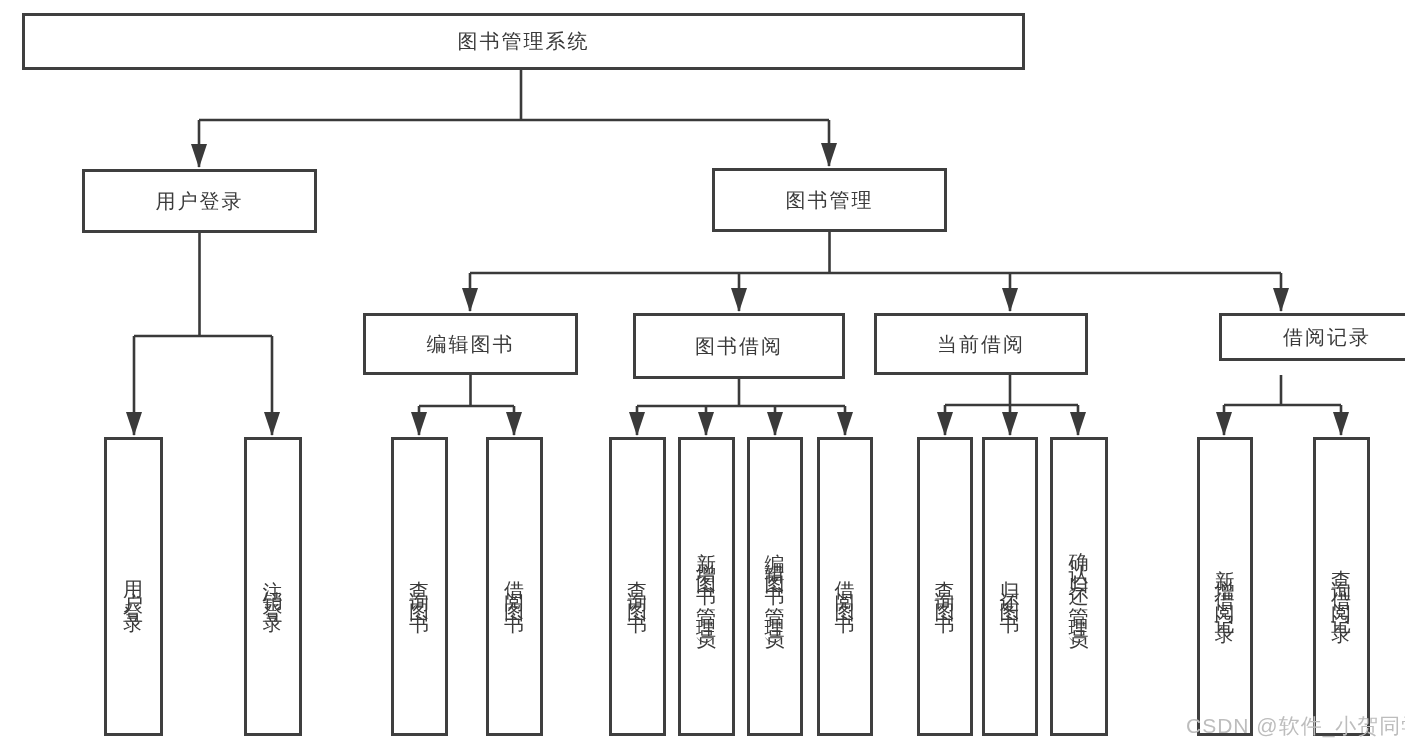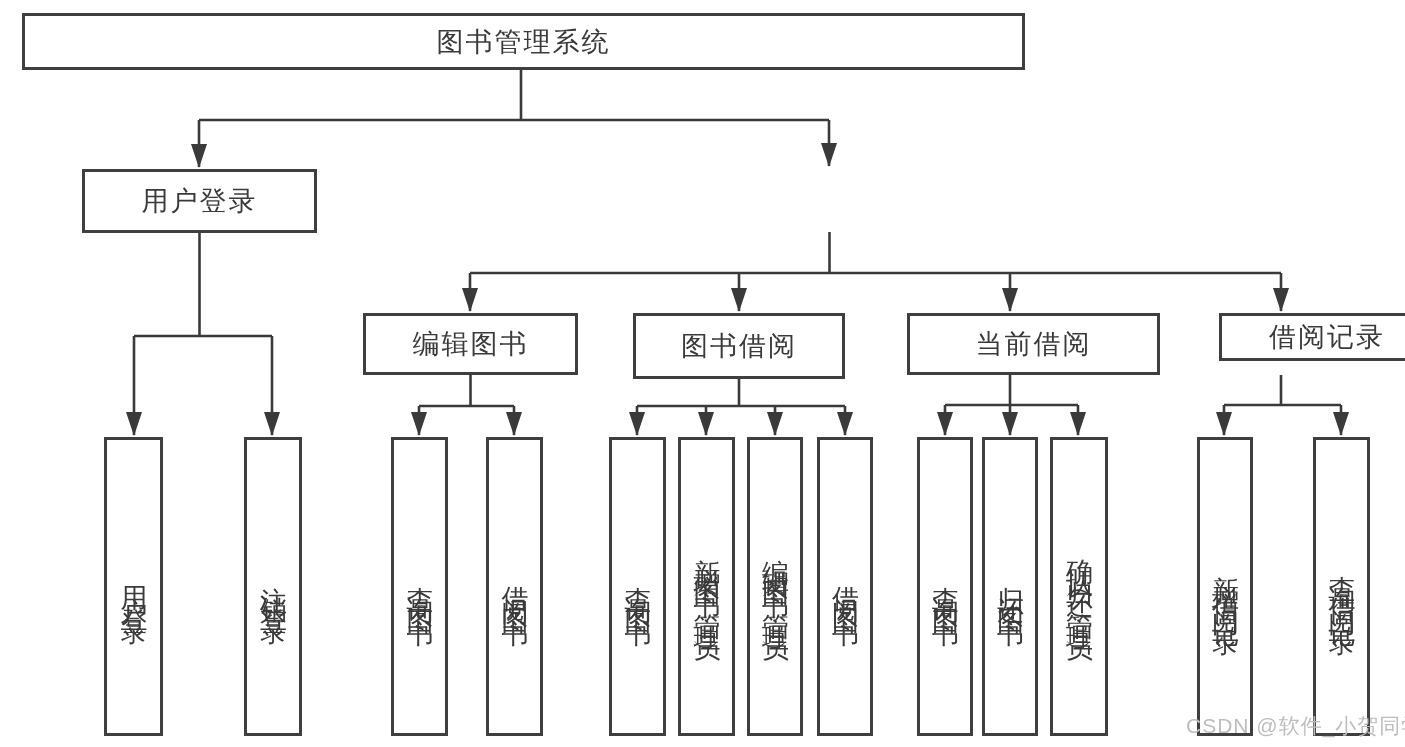--- a/index.html
+++ b/index.html
@@ -4,21 +4,21 @@
 <style>
   html,body{margin:0;padding:0;background:#ffffff;}
   .canvas{
     position:relative;width:1405px;height:747px;background:#ffffff;
     font-family:"Liberation Sans","DejaVu Sans",sans-serif;color:#3a3a3a;overflow:hidden;
   }
   svg.wires{position:absolute;left:0;top:0;width:1405px;height:747px;}
   .wire{stroke:#3a3a3a;stroke-width:2.6;fill:none;}
   .node{
     position:absolute;box-sizing:border-box;border:3px solid #3f3f3f;background:#ffffff;
-    display:flex;align-items:center;justify-content:center;font-size:27px;
+    display:flex;align-items:center;justify-content:center;font-size:20px;
   }
   .node.h span{letter-spacing:2px;white-space:nowrap;}
   .node.v span{writing-mode:vertical-rl;text-orientation:mixed;letter-spacing:11px;line-height:1;}
   .watermark{
     position:absolute;left:1186px;top:712px;font-size:21px;color:#bdbdbd;
     letter-spacing:1px;white-space:nowrap;z-index:5;
   }
 </style>
 </head>
 <body>
@@ -73,28 +73,31 @@
     <path class="wire" d="M1341 405 V435" marker-end="url(#arrow)"></path>
   </svg>
 
   <div class="node h" style="left:22px;top:13px;width:1003px;height:57px">
     <span>图书管理系统</span>
   </div>
 
   <div class="node h" style="left:82px;top:169px;width:235px;height:64px">
     <span>用户登录</span>
   </div>
+  <div class="node h" style="left:712px;top:168px;width:235px;height:64px">
+    <span>图书管理</span>
+  </div>
 
   <div class="node h" style="left:363px;top:313px;width:215px;height:62px">
     <span>编辑图书</span>
   </div>
   <div class="node h" style="left:633px;top:313px;width:212px;height:66px">
     <span>图书借阅</span>
   </div>
-  <div class="node h" style="left:907px;top:313px;width:253px;height:62px">
+  <div class="node h" style="left:874px;top:313px;width:214px;height:62px">
     <span>当前借阅</span>
   </div>
   <div class="node h" style="left:1219px;top:313px;width:216px;height:48px">
     <span>借阅记录</span>
   </div>
 
   <div class="node v" style="left:104px;top:437px;width:59px;height:299px">
     <span>用户登录</span>
   </div>
   <div class="node v" style="left:244px;top:437px;width:58px;height:299px">

